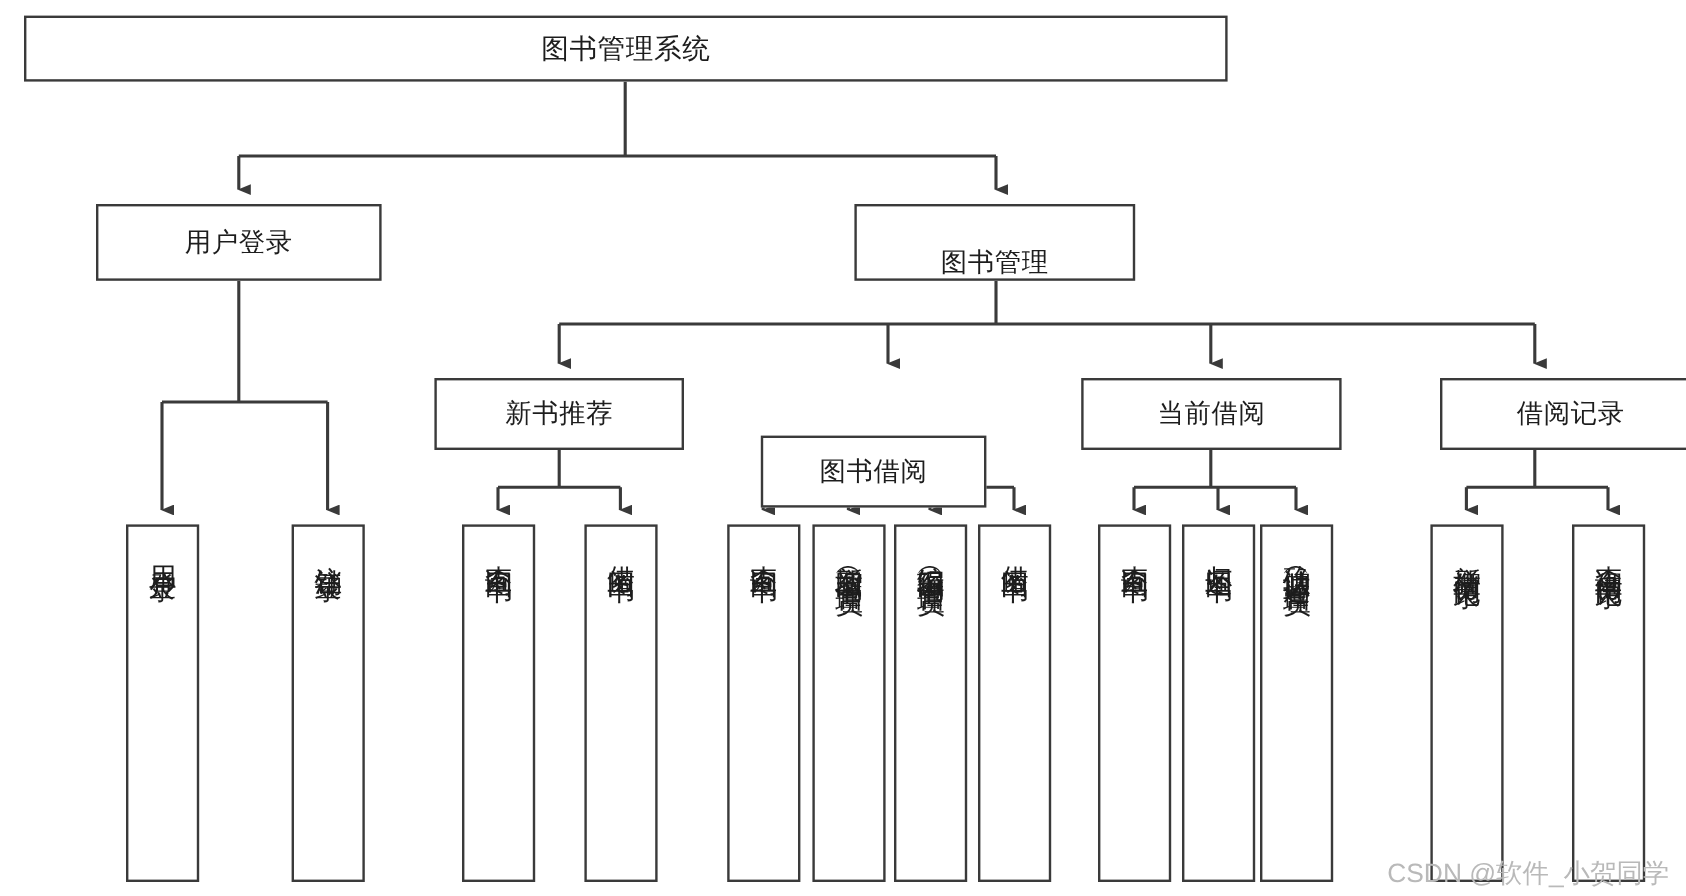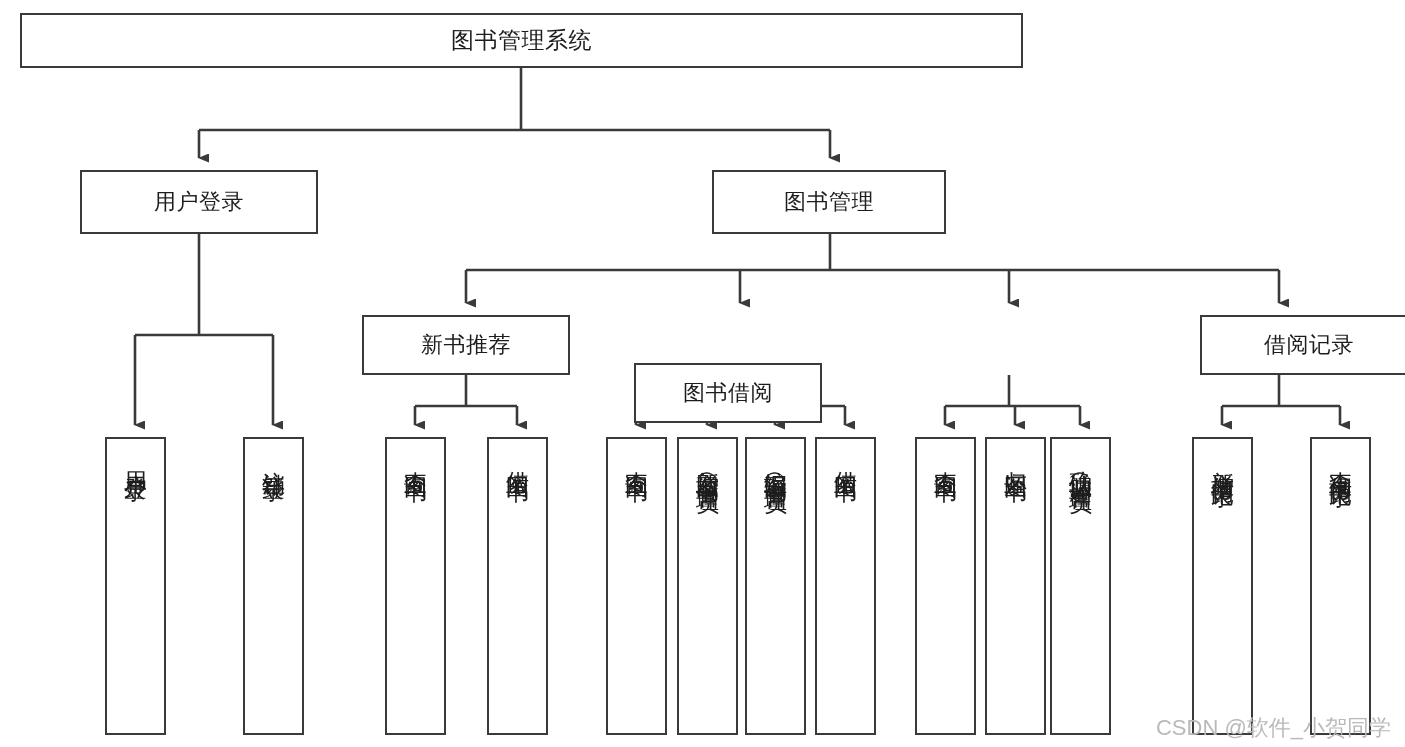--- a/index.html
+++ b/index.html
@@ -125,29 +125,32 @@
     </g>
   </svg>
 
   <div class="node horizontal root" style="left:20px; top:13px; width:1003px; height:55px;text-align:center;">
     <span class="node-label">图书管理系统</span>
   </div>
 
   <div class="node horizontal" style="left:80px; top:170px; width:238px; height:64px;">
     <span class="node-label">用户登录</span>
   </div>
-  <div class="node horizontal" style="left:712px; top:170px; width:234px; height:64px;">
+  <div class="node horizontal" style="left:712px; top:170px; width:234px; height:64px;align-items:flex-end;">
     <span class="node-label">图书管理</span>
   </div>
 
   <div class="node horizontal" style="left:362px; top:315px; width:208px; height:60px;">
     <span class="node-label">新书推荐</span>
   </div>
   <div class="node horizontal" style="left:634px; top:315px; width:188px; height:60px;margin-top:48px;">
     <span class="node-label">图书借阅</span>
+  </div>
+  <div class="node horizontal" style="left:901px; top:315px; width:217px; height:60px;">
+    <span class="node-label">当前借阅</span>
   </div>
   <div class="node horizontal" style="left:1200px; top:315px; width:218px; height:60px;text-align:right;">
     <span class="node-label">借阅记录</span>
   </div>
 
   <div class="node vertical" style="left:105px; top:437px; width:61px; height:298px;">
     <span class="node-label">用户登录</span>
   </div>
   <div class="node vertical" style="left:243px; top:437px; width:61px; height:298px;">
     <span class="node-label">注销登录</span>

